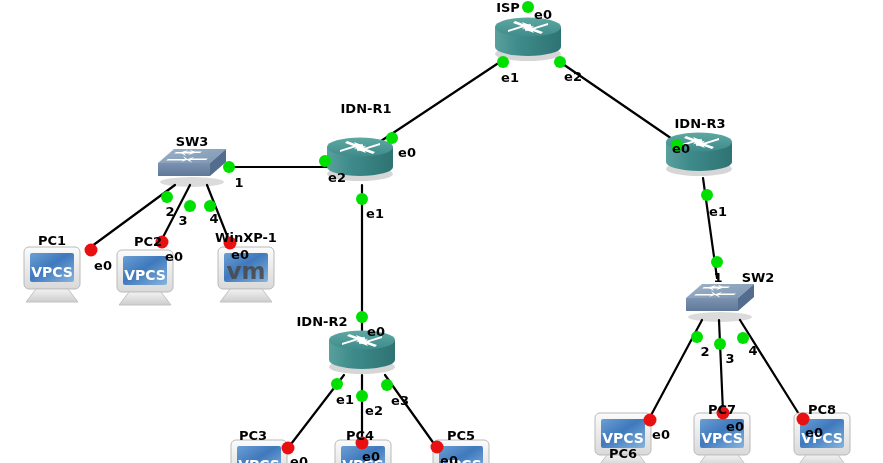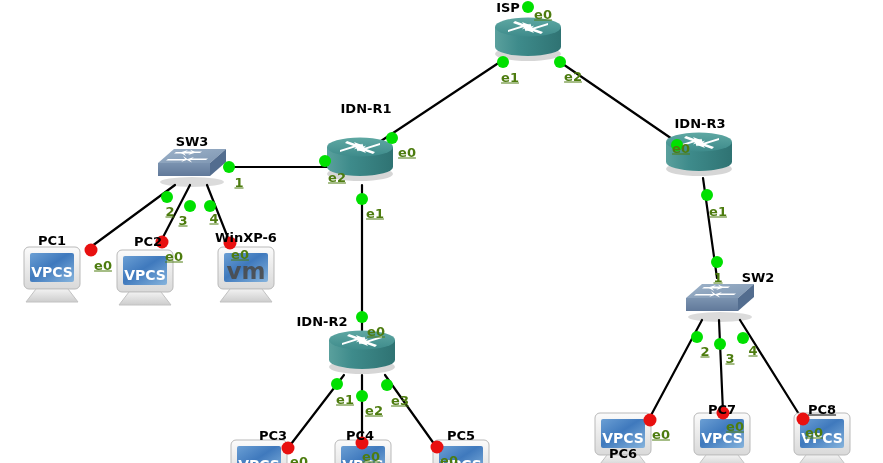--- a/index.html
+++ b/index.html
@@ -34,23 +34,22 @@
     font-weight: bold;
     color: #000000;
     white-space: nowrap;
   }
   .port-label {
     position: absolute;
     transform: translate(-50%, -50%);
     font-family: "DejaVu Sans", sans-serif;
     font-size: 13px;
     font-weight: bold;
-    color: #4d7c0f;
+    color: #000000;
     white-space: nowrap;
-    text-decoration: underline;
   }
   .dot {
     position: absolute;
     transform: translate(-50%, -50%);
     border-radius: 50%;
   }
   .dot-up { background: #00e000; }
   .dot-down { background: #e81010; }
 </style>
 </head>
@@ -266,27 +265,27 @@
     </div>
   <div id="label-layer">
       <div class="node-label" style="left: 508px; top: 7px;">ISP</div>
       <div class="node-label" style="left: 366px; top: 108px;">IDN-R1</div>
       <div class="node-label" style="left: 322px; top: 321px;">IDN-R2</div>
       <div class="node-label" style="left: 700px; top: 123px;">IDN-R3</div>
       <div class="node-label" style="left: 192px; top: 141px;">SW3</div>
       <div class="node-label" style="left: 758px; top: 277px;">SW2</div>
       <div class="node-label" style="left: 52px; top: 240px;">PC1</div>
       <div class="node-label" style="left: 148px; top: 241px;">PC2</div>
-      <div class="node-label" style="left: 246px; top: 237px;">WinXP-6</div>
-      <div class="node-label" style="left: 273px; top: 435px;">PC3</div>
+      <div class="node-label" style="left: 246px; top: 237px;">WinXP-1</div>
+      <div class="node-label" style="left: 253px; top: 435px;">PC3</div>
       <div class="node-label" style="left: 360px; top: 435px;">PC4</div>
       <div class="node-label" style="left: 461px; top: 435px;">PC5</div>
       <div class="node-label" style="left: 623px; top: 409px; margin-top: 44px;">PC6</div>
       <div class="node-label" style="left: 722px; top: 409px;">PC7</div>
-      <div class="node-label" style="left: 822px; top: 409px; text-decoration: underline;">PC8</div>
+      <div class="node-label" style="left: 822px; top: 409px;">PC8</div>
       <div class="port-label" style="left: 543px; top: 14px;">e0</div>
       <div class="port-label" style="left: 510px; top: 77px;">e1</div>
       <div class="port-label" style="left: 573px; top: 76px;">e2</div>
       <div class="port-label" style="left: 407px; top: 152px;">e0</div>
       <div class="port-label" style="left: 375px; top: 213px;">e1</div>
       <div class="port-label" style="left: 337px; top: 177px;">e2</div>
       <div class="port-label" style="left: 376px; top: 331px;">e0</div>
       <div class="port-label" style="left: 345px; top: 399px;">e1</div>
       <div class="port-label" style="left: 374px; top: 410px;">e2</div>
       <div class="port-label" style="left: 400px; top: 400px;">e3</div>

